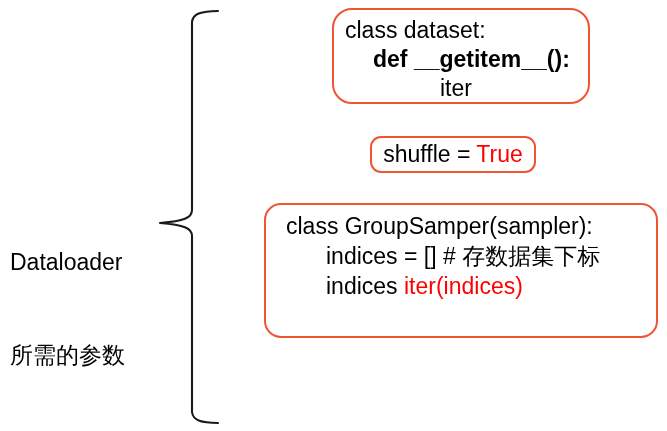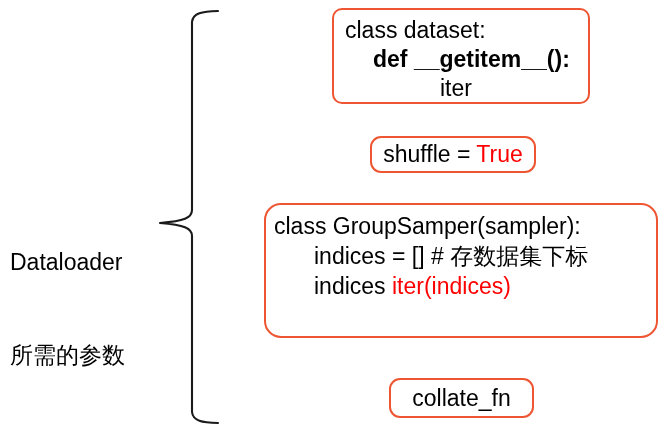--- a/index.html
+++ b/index.html
@@ -56,21 +56,21 @@
   .red {
     color: #ff0000;
   }
 
   
   #box-dataset {
     left: 332px;
     top: 8px;
     width: 258px;
     height: 96px;
-    border-radius: 10px;
+    border-radius: 20px;
     padding: 6px 0 0 0;
   }
   #box-dataset .code-line {
     font-size: 23px;
     line-height: 29px;
     padding-left: 11px;
   }
 
   
   #box-shuffle {
@@ -93,21 +93,21 @@
     left: 264px;
     top: 203px;
     width: 394px;
     height: 135px;
     border-radius: 17px;
     padding: 6px 0 0 0;
   }
   #box-sampler .code-line {
     font-size: 23px;
     line-height: 30px;
-    padding-left: 8px;
+    padding-left: 20px;
   }
 
   
   #box-collate {
     left: 389px;
     top: 378px;
     width: 145px;
     height: 40px;
     border-radius: 11px;
     display: flex;
@@ -156,17 +156,14 @@
   <div class="code-box" id="box-shuffle">
     <div class="code-line"><span>shuffle = </span><span class="red">True</span></div>
   </div>
 
   <div class="code-box" id="box-sampler">
     <div class="code-line ind-0">class GroupSamper(sampler):</div>
     <div class="code-line ind-2">indices = [] # 存数据集下标</div>
     <div class="code-line ind-2"><span>indices </span><span class="red">iter(indices)</span></div>
   </div>
 
-  <div class="code-box" id="box-collate">
-    <div class="code-line">collate_fn</div>
-  </div>
 
 </div>
 
 </body></html>

